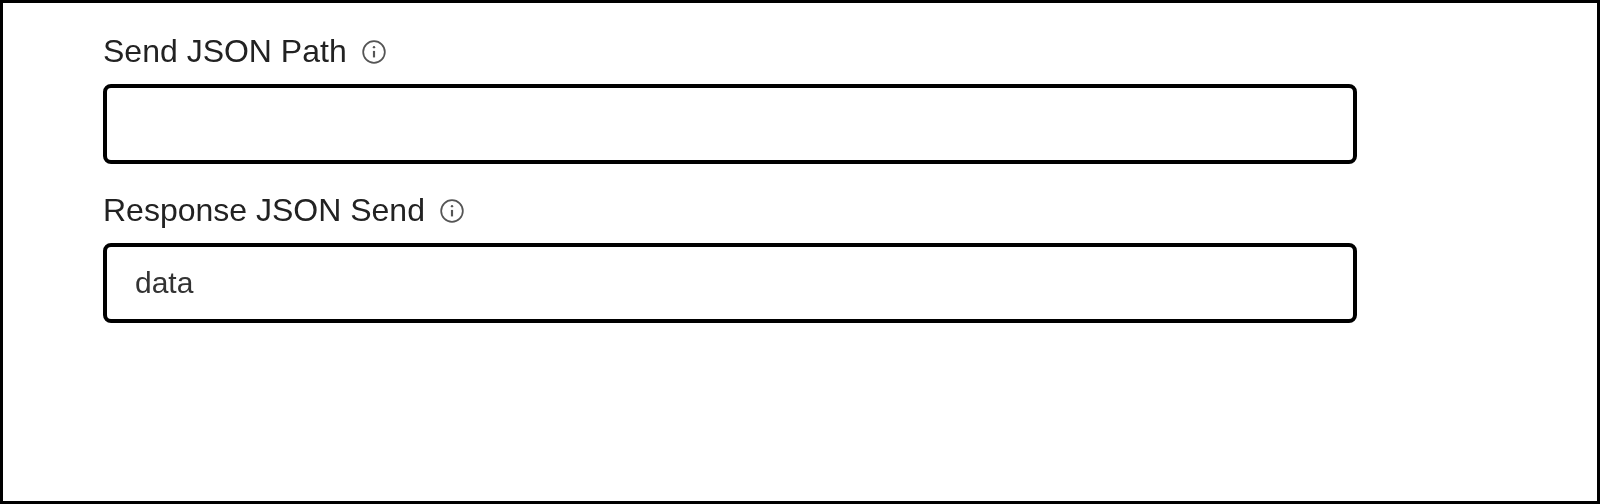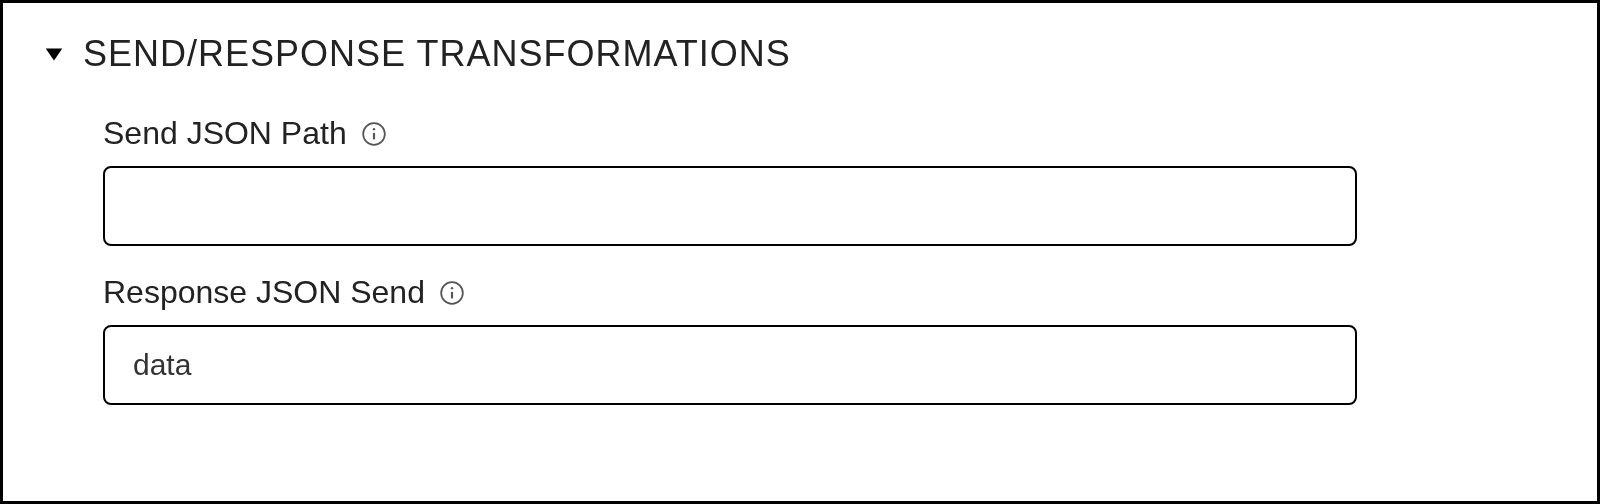--- a/index.html
+++ b/index.html
@@ -66,41 +66,33 @@
       width: 26px;
       height: 26px;
     }
     .info-icon svg {
       width: 26px;
       height: 26px;
     }
     .text-input {
       width: 100%;
       height: 80px;
-      border: 2px solid #000000;
+      border: 4px solid #000000;
       border-radius: 8px;
       font-size: 30px;
       padding: 0 28px;
       color: #333;
       background: #fff;
       outline: none;
     }
   </style>
 </head>
 <body>
 
 <div class="panel">
-  <div class="section-header">
-    <span class="triangle-icon">
-      <svg viewBox="0 0 24 24" fill="#000">
-        <polygon points="3,6 21,6 12,19"></polygon>
-      </svg>
-    </span>
-    <span class="section-title">SEND/RESPONSE TRANSFORMATIONS</span>
-  </div>
 
   <div class="form-area">
 
     <div class="field-group">
       <div class="field-label-row">
         <span class="field-label">Send JSON Path</span>
         <span class="info-icon">
           <svg viewBox="0 0 24 24" fill="none" stroke="#555" stroke-width="1.6">
             <circle cx="12" cy="12" r="10"></circle>
             <circle cx="12" cy="7.5" r="1.1" fill="#555" stroke="none"></circle>

